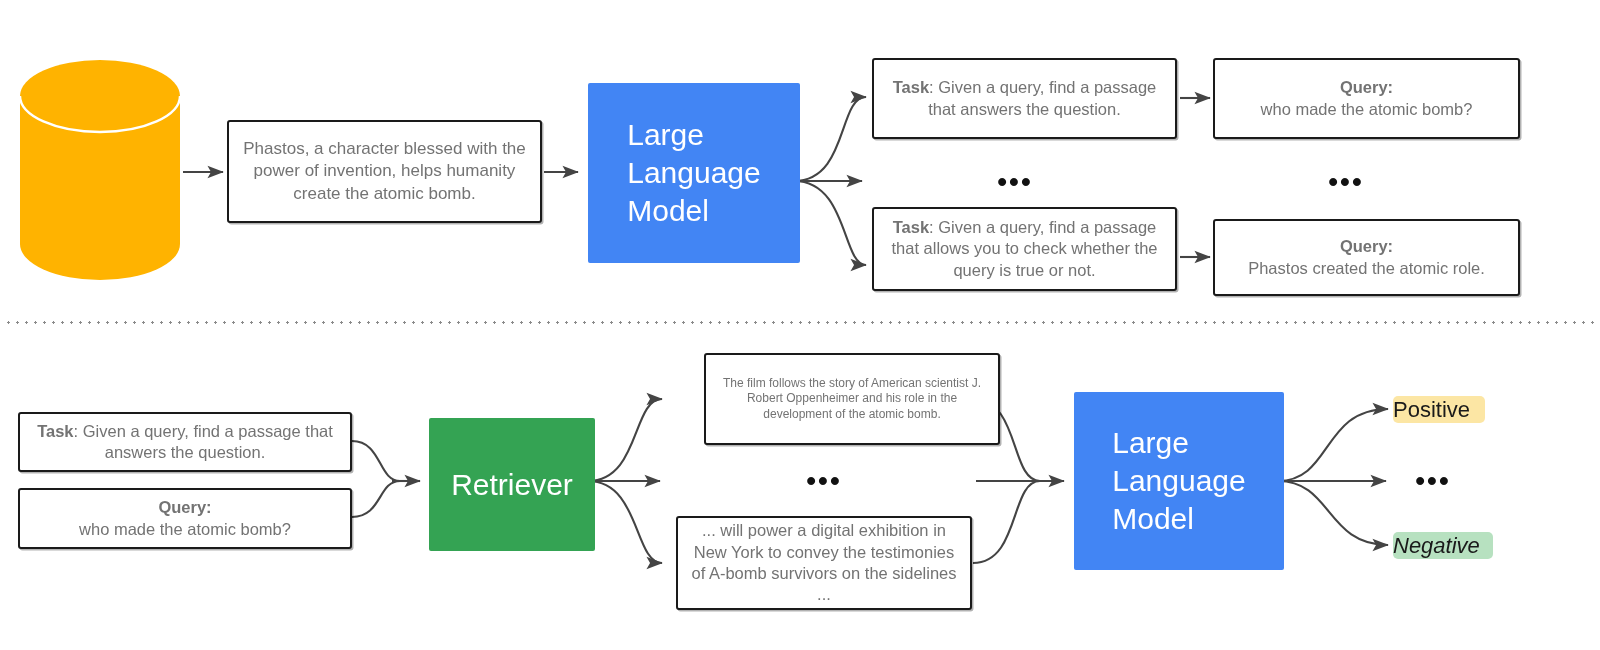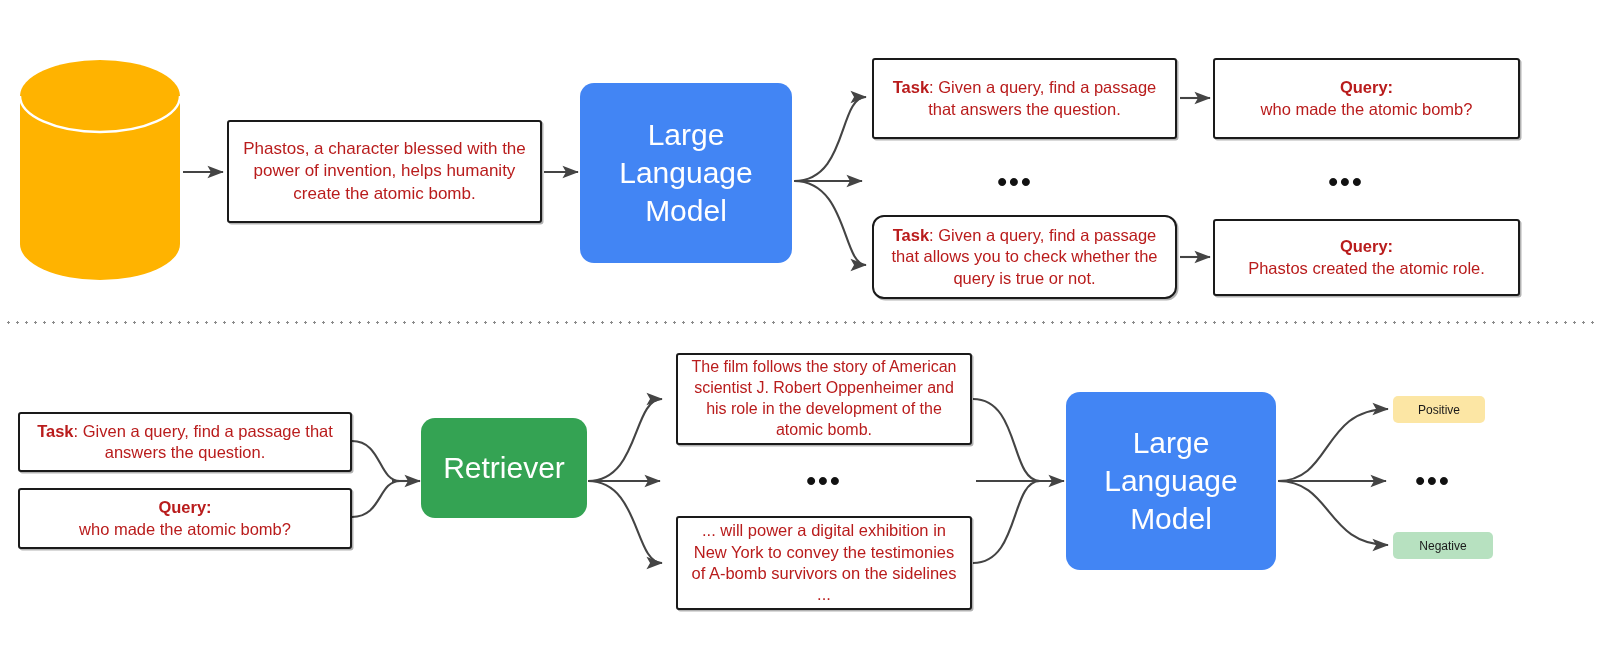--- a/index.html
+++ b/index.html
@@ -32,60 +32,61 @@
   }
   
   .tbox {
     background: #ffffff;
     border: 2px solid #1a1a1a;
     border-radius: 3px;
     display: flex;
     align-items: center;
     justify-content: center;
     text-align: center;
-    color: #b91c1c;
+    color: #737373;
     line-height: 1.30;
     padding: 4px 10px;
     box-shadow: 1.5px 1.5px 0 rgba(0,0,0,0.30);
   }
   .tbox .inner { width: 100%; }
   .tbox b { font-weight: 700; }
   
   .blob {
-    border-radius: 14px;
+    border-radius: 2px;
     display: flex;
     align-items: center;
     justify-content: center;
-    text-align: center;
+    text-align: left;
     color: #ffffff;
     line-height: 1.26;
+    margin-left: 8px;
   }
   .blob.blue { background: #4285f4; }
   .blob.green { background: #34a353; }
   
   .cylinder {
     display: block;
   }
   .cyl-label {
     position: absolute;
     width: 100%;
     text-align: center;
     color: #ffffff;
     font-size: 34px;
     letter-spacing: .2px;
   }
   
   .pill {
     border-radius: 5px;
     display: flex;
     align-items: center;
-    justify-content: center;
+    justify-content: flex-start;
     text-align: center;
     color: #1a1a1a;
-    font-size: 12px;
+    font-size: 22px;
   }
   
   .ellipsis {
     color: #111111;
     font-size: 28px;
     font-weight: 700;
     letter-spacing: 2px;
     line-height: 1;
     display: flex;
     align-items: center;
@@ -176,21 +177,21 @@
       <div>Model</div>
     </div>
   </div>
 
   <div class="node tbox" style="left:872px; top:58px; width:305px; height:81px; font-size:16.5px;">
     <div class="inner">
       <b>Task</b><span>: </span><span>Given a query, find a passage that answers the question.</span>
     </div>
   </div>
 
-  <div class="node tbox" style="left:872px; top:215px; width:305px; height:84px; font-size:16.5px;border-radius:12px;">
+  <div class="node tbox" style="left:872px; top:207px; width:305px; height:84px; font-size:16.5px;">
     <div class="inner">
       <b>Task</b><span>: </span><span>Given a query, find a passage that allows you to check whether the query is true or not.</span>
     </div>
   </div>
 
   <div class="node ellipsis" style="left:975px; top:168px; width:80px; height:28px;">•••</div>
 
   <div class="node tbox" style="left:1213px; top:58px; width:307px; height:81px; font-size:16.5px;">
     <div class="inner">
       <div><b>Query:</b></div>
@@ -215,25 +216,25 @@
     </div>
   </div>
 
   <div class="node tbox" style="left:18px; top:488px; width:334px; height:61px; font-size:16.5px;">
     <div class="inner">
       <div><b>Query:</b></div>
       <div>who made the atomic bomb?</div>
     </div>
   </div>
 
-  <div class="node blob green" style="left:421px; top:418px; width:166px; height:100px; font-size:30px;">
+  <div class="node blob green" style="left:421px; top:418px; width:166px; height:133px; font-size:30px;">
     <div>Retriever</div>
   </div>
 
-  <div class="node tbox" style="left:676px; top:353px; width:296px; height:92px; font-size:16px;">
+  <div class="node tbox" style="left:704px; top:353px; width:296px; height:92px; font-size:12px;">
     <div class="inner">The film follows the story of American scientist J. Robert Oppenheimer and his role in the development of the atomic bomb.</div>
   </div>
 
   <div class="node tbox" style="left:676px; top:516px; width:296px; height:94px; font-size:16.5px;">
     <div class="inner">... will power a digital exhibition in New York to convey the testimonies of A-bomb survivors on the sidelines ...</div>
   </div>
 
   <div class="node ellipsis" style="left:784px; top:467px; width:80px; height:28px;">•••</div>
 
   <div class="node blob blue" style="left:1066px; top:392px; width:210px; height:178px; font-size:30px;">
@@ -241,19 +242,19 @@
       <div>Large</div>
       <div>Language</div>
       <div>Model</div>
     </div>
   </div>
 
   <div class="node pill" style="left:1393px; top:396px; width:92px; height:27px; background:#fce6a4;">
     <span>Positive</span>
   </div>
 
-  <div class="node pill" style="left:1393px; top:532px; width:100px; height:27px; background:#b7e1c0;">
+  <div class="node pill" style="left:1393px; top:532px; width:100px; height:27px; background:#b7e1c0;font-style:italic;">
     <span>Negative</span>
   </div>
 
   <div class="node ellipsis" style="left:1398px; top:467px; width:70px; height:28px;">•••</div>
 
 </div>
 
 </body></html>

